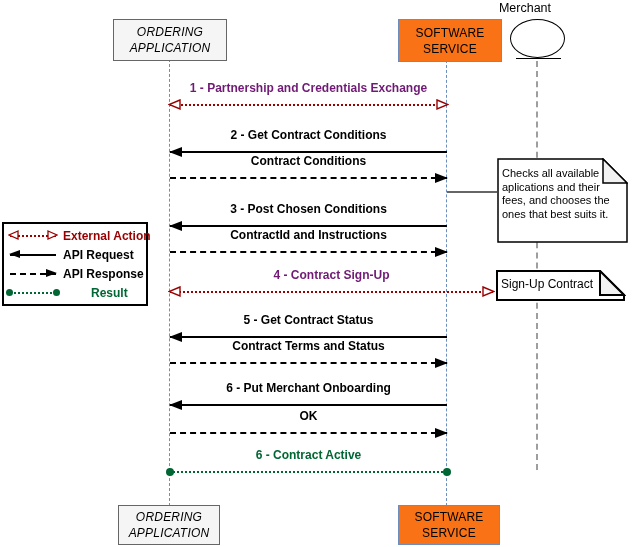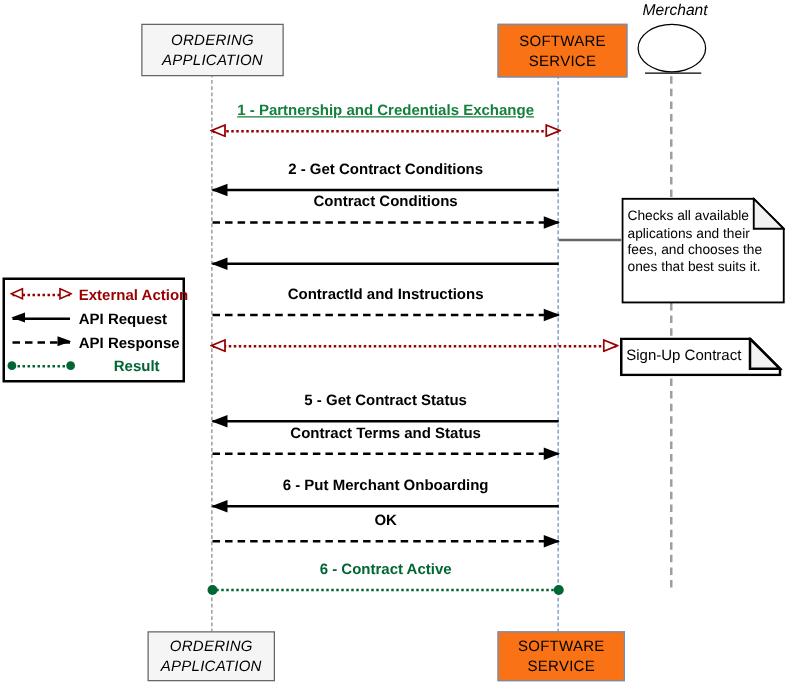--- a/index.html
+++ b/index.html
@@ -13,27 +13,27 @@
     text-align:center;font-size:12px;line-height:16px;letter-spacing:.2px;
   }
   .box.gray{background:#f5f5f5;border:1px solid #666666;font-style:italic;}
   .box.blue{background:#f97316;border:1px solid #6c8ebf;}
   
   .lifeline{position:absolute;width:0;}
   .ll-oa{left:169px;top:59px;height:447px;border-left:1px dashed #8a8a8a;}
   .ll-ss{left:446px;top:60px;height:446px;border-left:1px dashed #6c8ebf;}
   .ll-m{left:536px;top:61px;height:409px;border-left:2px dashed #9e9e9e;}
   
-  .merchant-label{position:absolute;left:514px;top:1px;width:70px;text-align:left;font-size:12.5px;font-style:italic;}
+  .merchant-label{position:absolute;left:490px;top:1px;width:70px;text-align:center;font-size:12.5px;}
   .merchant-head{position:absolute;left:510px;top:19px;width:53px;height:37px;border:1.5px solid #000;border-radius:50%;background:#fff;}
   .merchant-base{position:absolute;left:516px;top:58px;width:45px;border-top:1.5px solid #000;}
   
   .msg{position:absolute;}
   .mlabel{height:15px;text-align:center;font-weight:bold;font-size:12px;white-space:nowrap;}
-  .mlabel.red{color:#15803d;text-decoration:underline;}
+  .mlabel.red{color:#701a75;}
   .mlabel.green{color:#006633;}
   .mline{position:relative;height:12px;margin-top:3px;}
   .line{position:absolute;left:0;right:0;top:5px;}
   .line.solid{border-top:2px solid #000;}
   .line.dashed{border-top:2px dashed #000;}
   .line.dotted-red{border-top:2px dotted #990000;}
   .line.dotted-green{border-top:2px dotted #006633;}
   .tri-l{position:absolute;left:-1px;top:1px;width:0;height:0;
     border-top:5px solid transparent;border-bottom:5px solid transparent;border-right:13px solid #000;}
   .tri-r{position:absolute;right:-1px;top:1px;width:0;height:0;
@@ -130,35 +130,37 @@
 
   <div class="msg" style="left:170px;top:154px;width:277px;">
     <div class="mlabel">Contract Conditions</div>
     <div class="mline">
       <span class="line dashed"></span>
         <span class="tri-r"></span>
     </div>
   </div>
 
   <div class="msg" style="left:170px;top:202px;width:277px;">
+    <div class="mlabel">3 - Post Chosen Conditions</div>
     <div class="mline">
       <span class="line solid"></span>
         <span class="tri-l"></span>
     </div>
   </div>
 
   <div class="msg" style="left:170px;top:228px;width:277px;">
     <div class="mlabel">ContractId and Instructions</div>
     <div class="mline">
       <span class="line dashed"></span>
         <span class="tri-r"></span>
     </div>
   </div>
 
   <div class="msg" style="left:170px;top:268px;width:323px;">
+    <div class="mlabel red">4 - Contract Sign-Up</div>
     <div class="mline">
       <span class="line dotted-red"></span>
       <svg class="head hl" width="13" height="11" viewBox="0 0 13 11">
           <polygon points="12,1 1,5.5 12,10" fill="#ffffff" stroke="#990000" stroke-width="1.4"></polygon>
         </svg>
       <svg class="head hr" width="13" height="11" viewBox="0 0 13 11">
           <polygon points="1,1 12,5.5 1,10" fill="#ffffff" stroke="#990000" stroke-width="1.4"></polygon>
         </svg>
     </div>
   </div>

